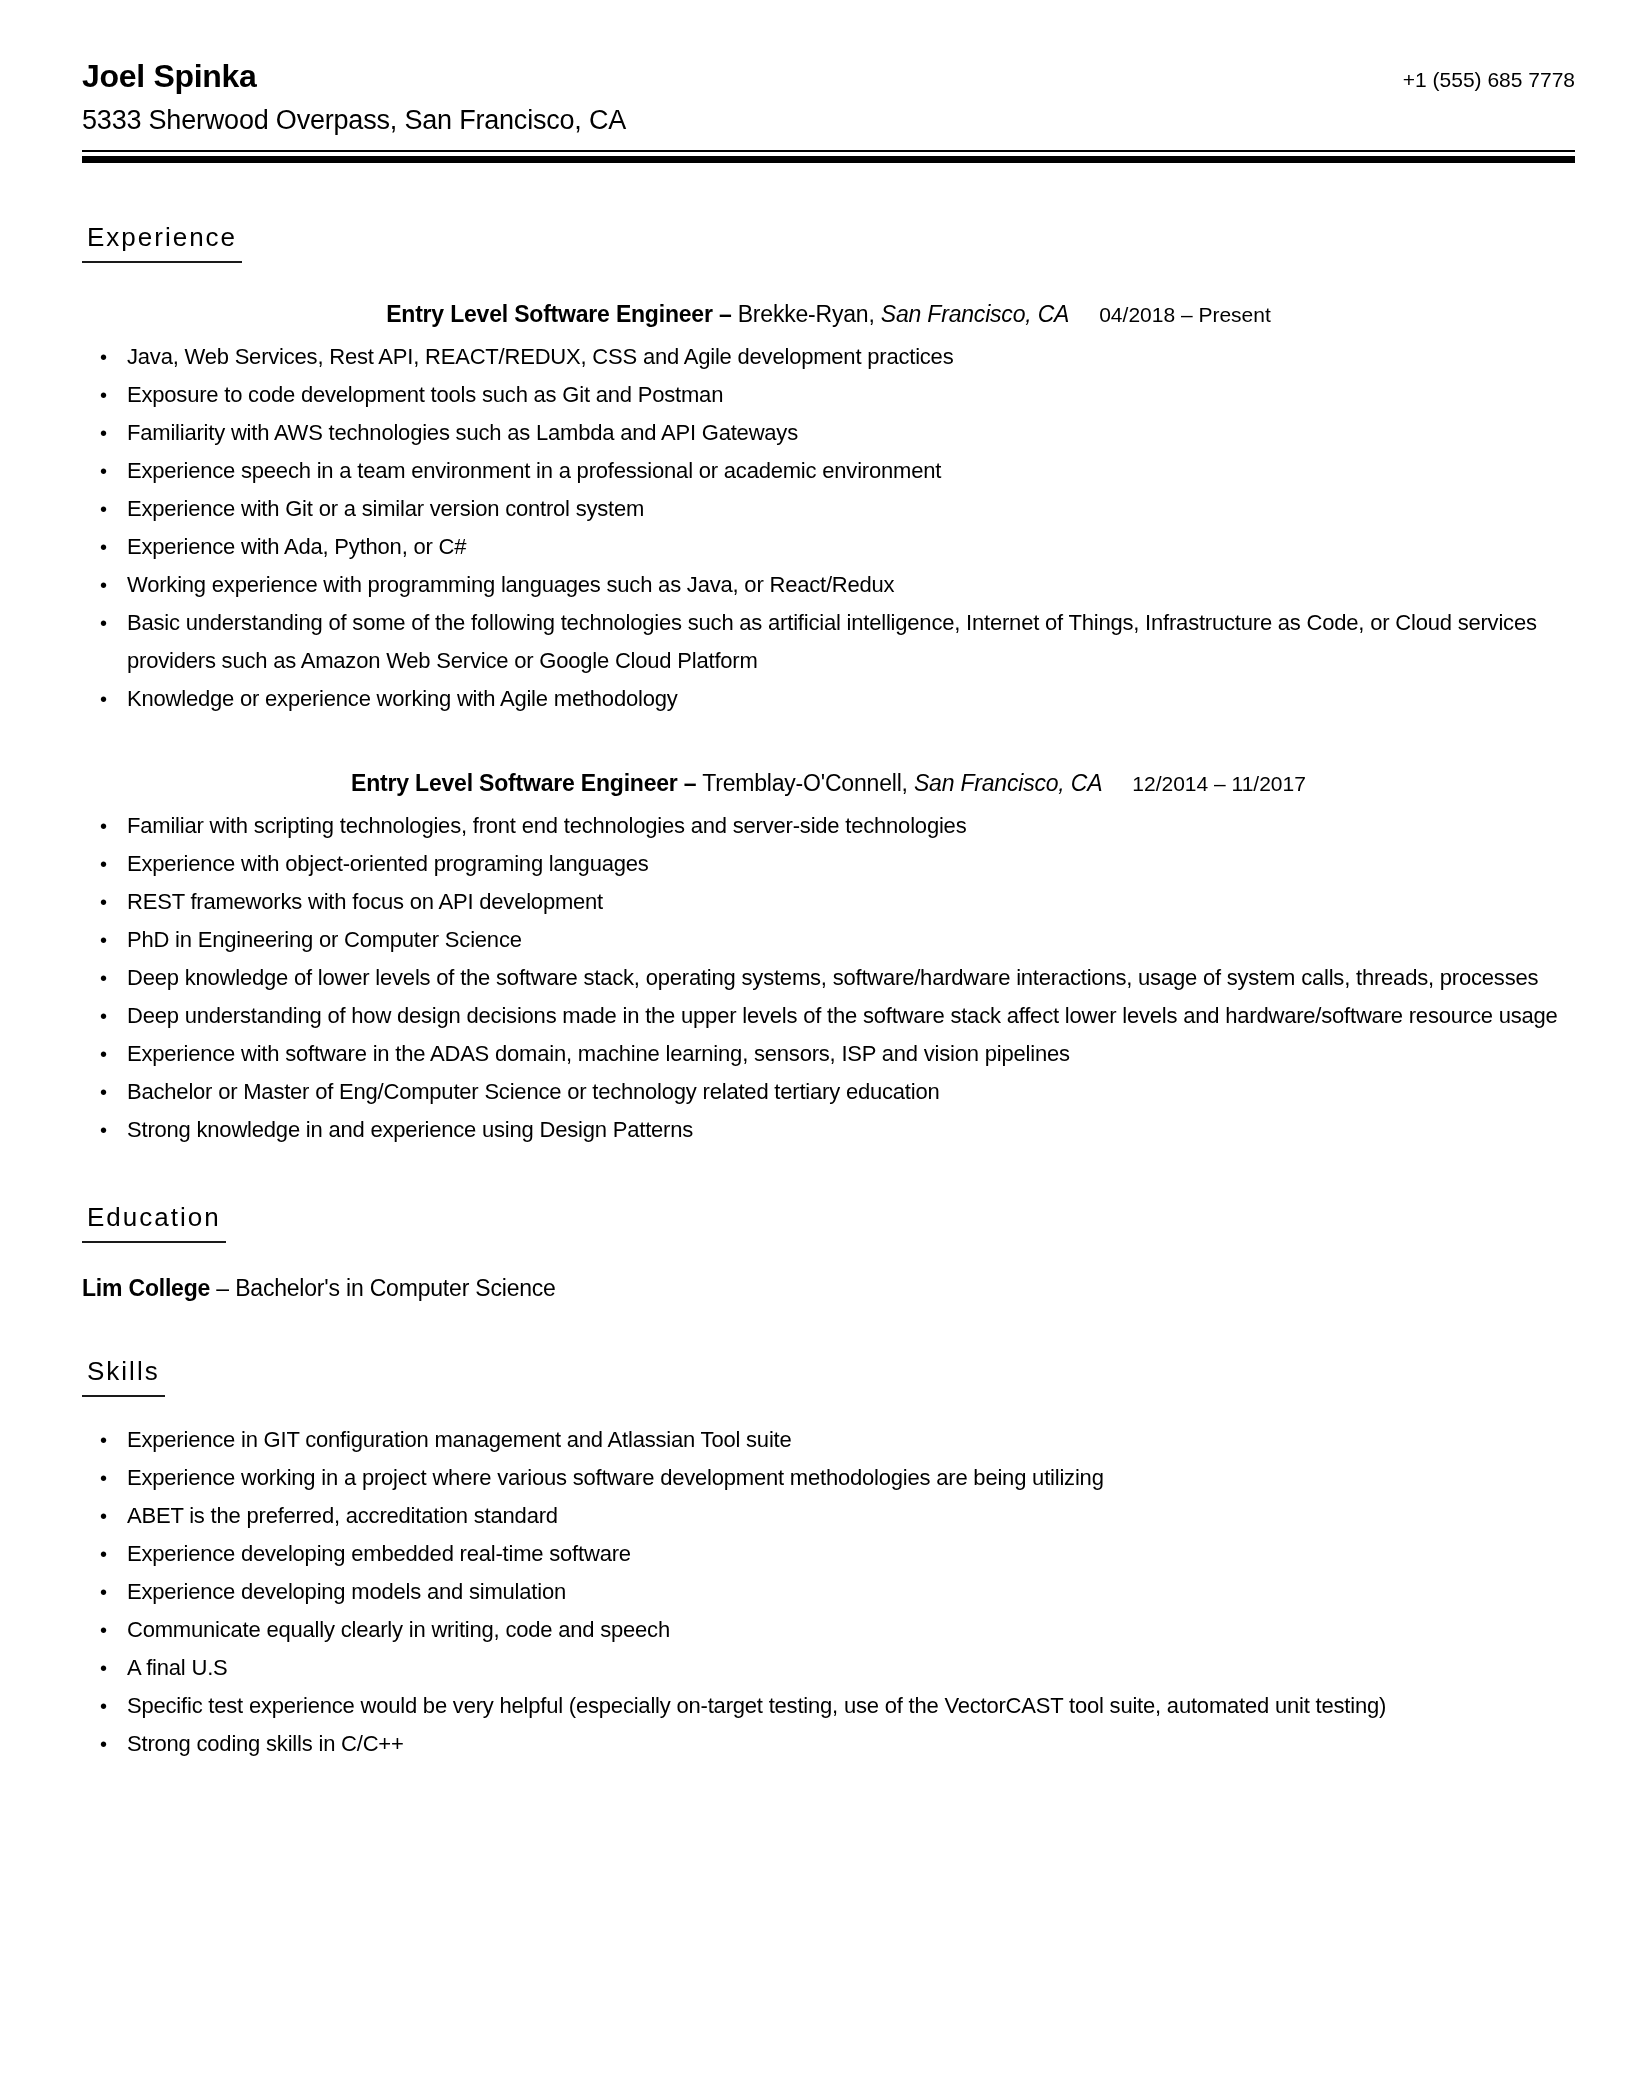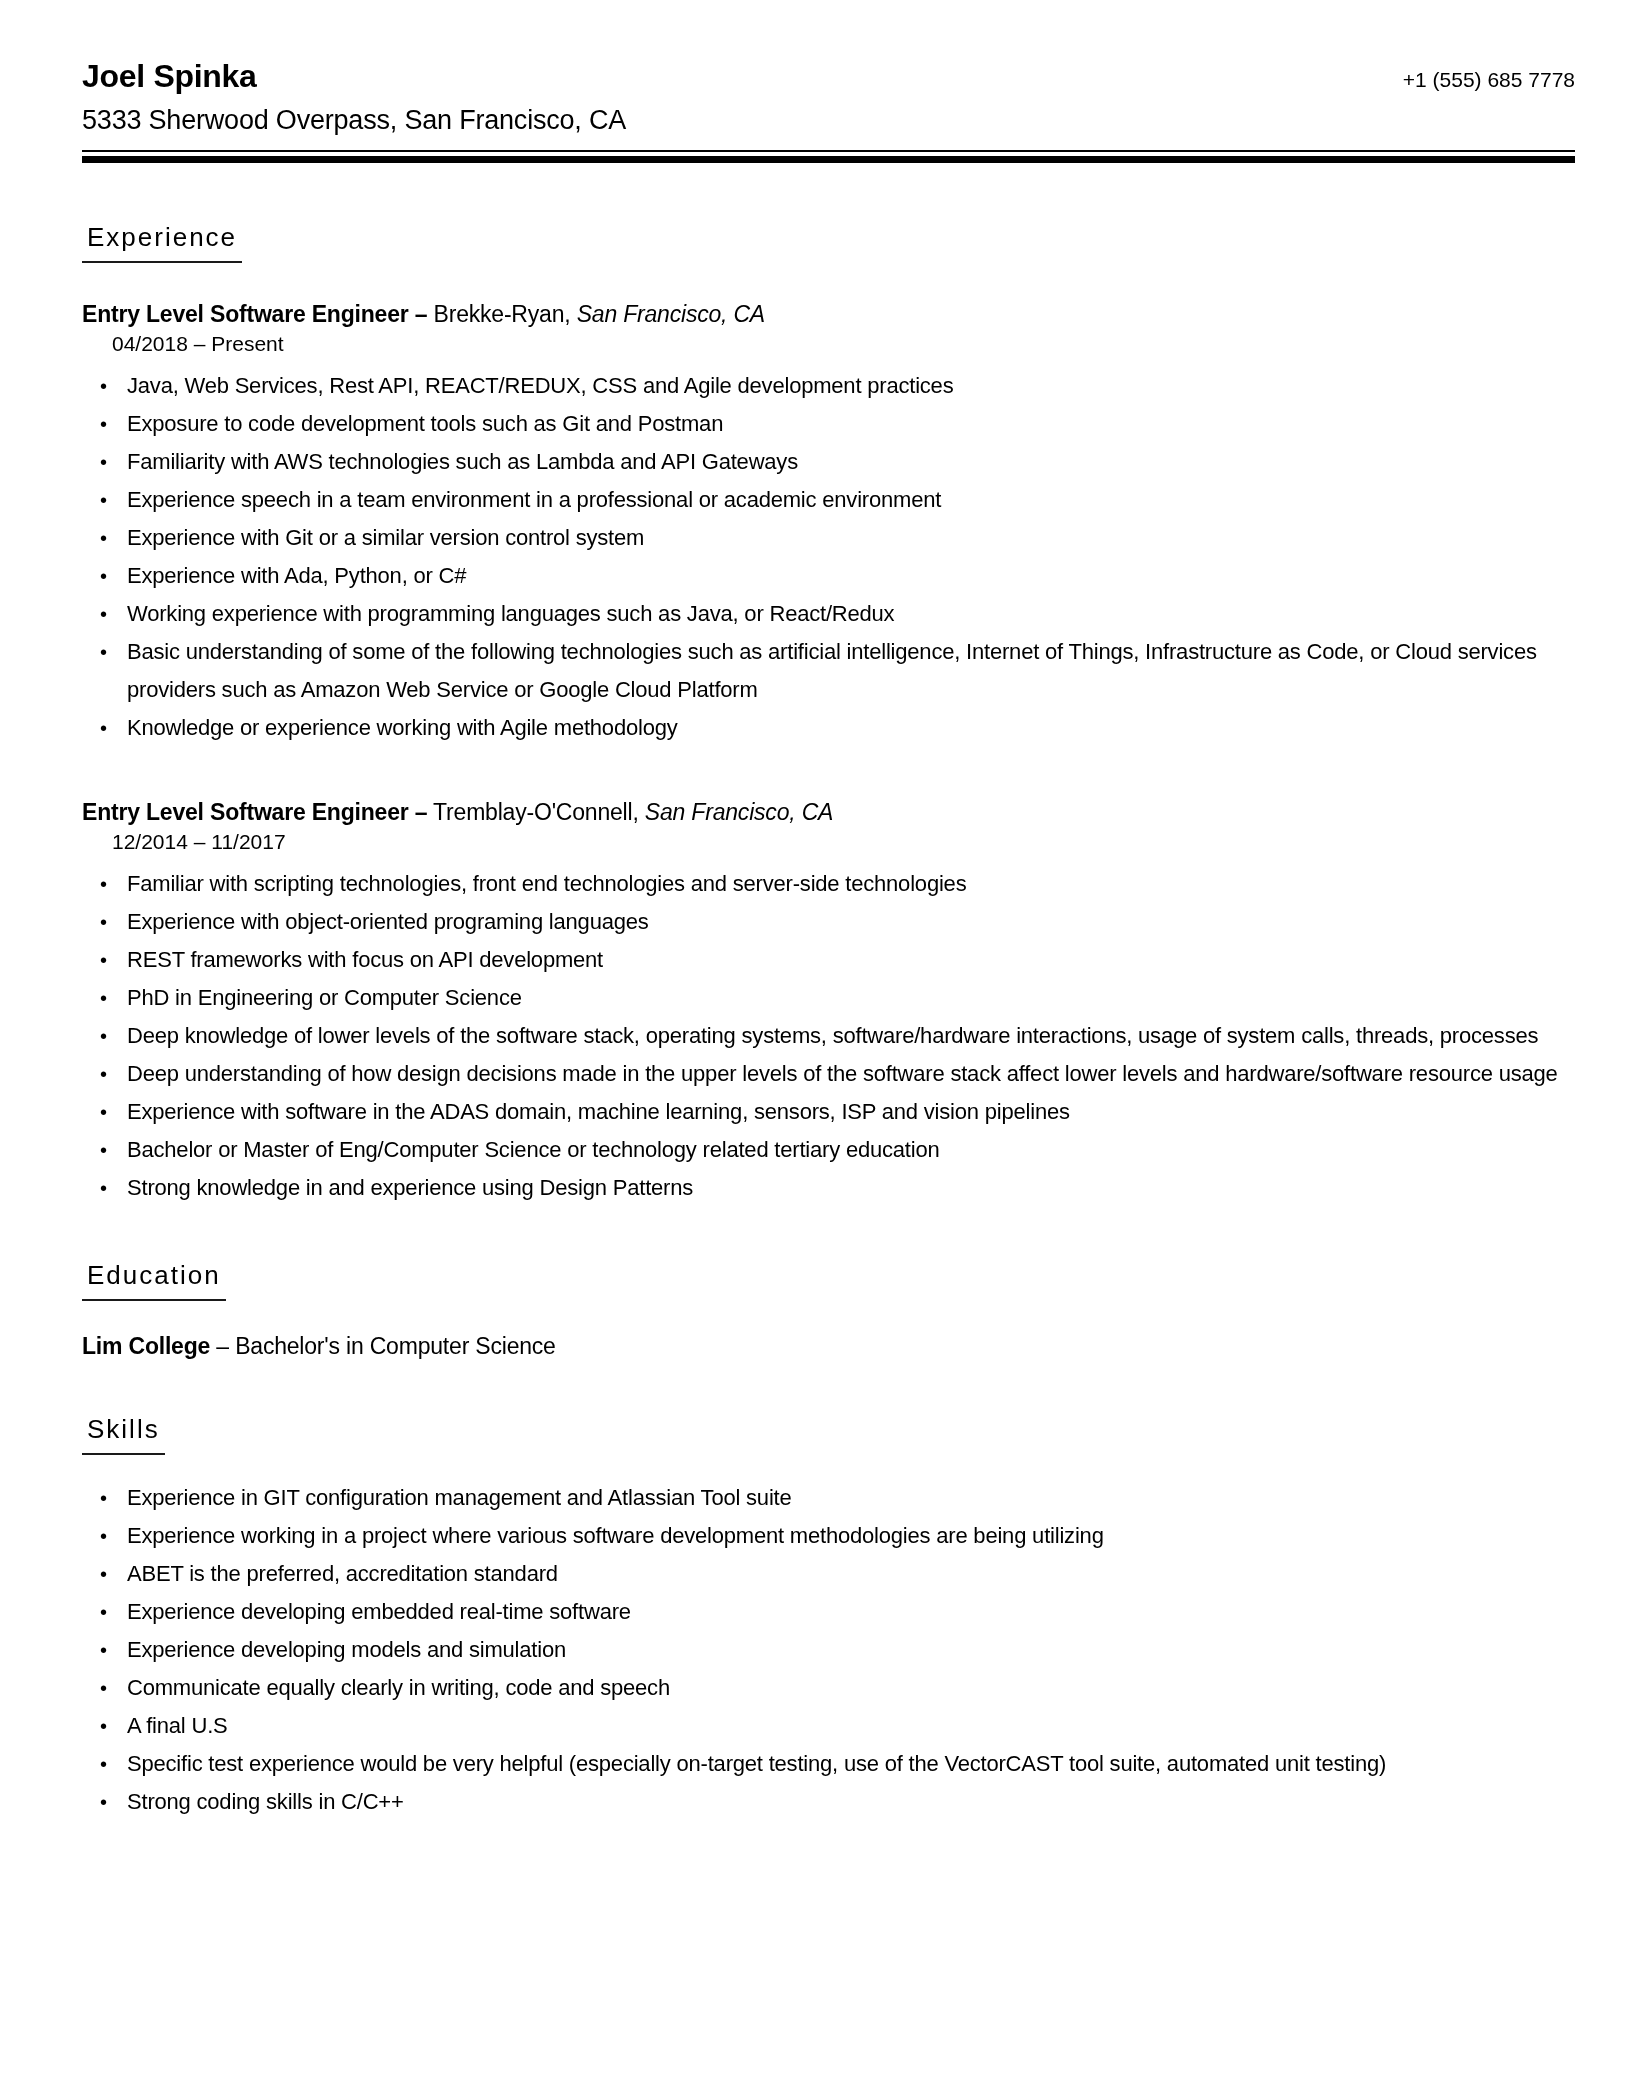--- a/index.html
+++ b/index.html
@@ -53,24 +53,23 @@
     font-size: 26px;
     line-height: 32px;
     letter-spacing: 2px;
     padding: 0 5px 8px 5px;
     border-bottom: 2px solid #1a1a1a;
   }
 
   
   .job-header {
     display: flex;
-    justify-content: flex-end;
+    justify-content: center;
     align-items: baseline;
     line-height: 30px;
-    flex-direction: column;
   }
   .job-header.first  { margin-top: 36px; }
   .job-header.second { margin-top: 50px; }
   .job-title { font-size: 23px; letter-spacing: -0.2px; }
   .job-role, .job-dash { font-weight: bold; }
   .job-location { font-style: italic; }
   .job-dates { font-size: 21px; white-space: nowrap; padding-left: 30px; }
 
   
   ul.bullets {

